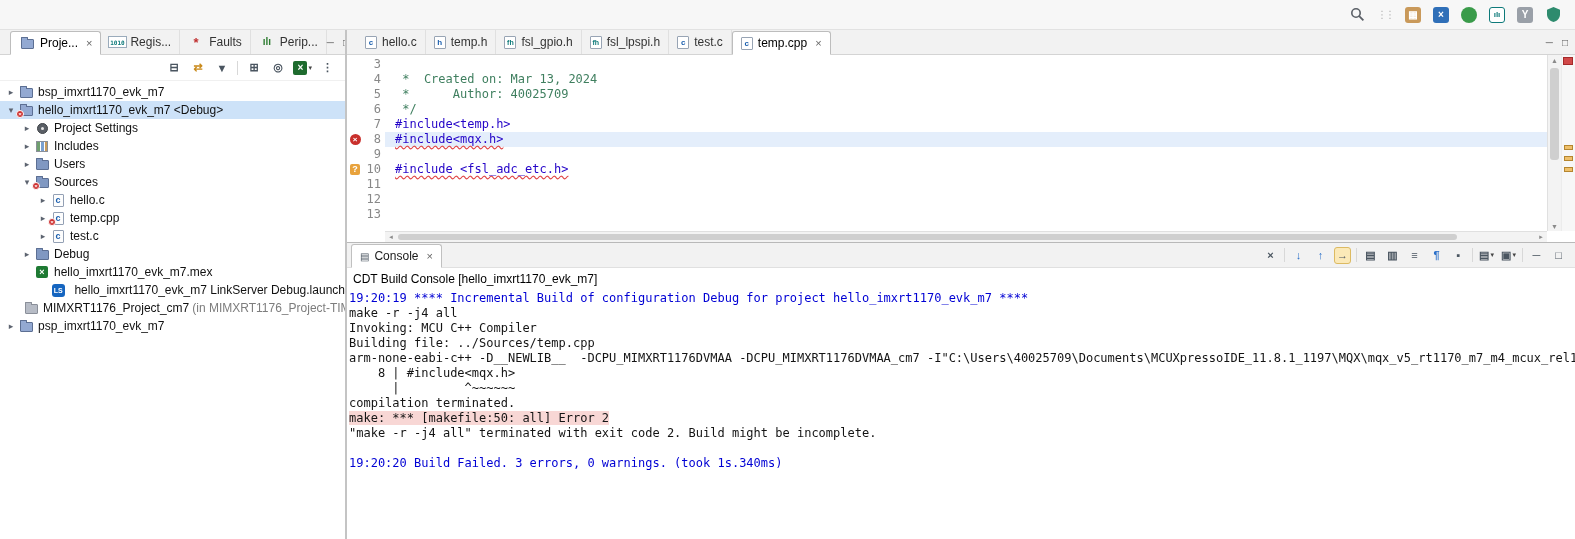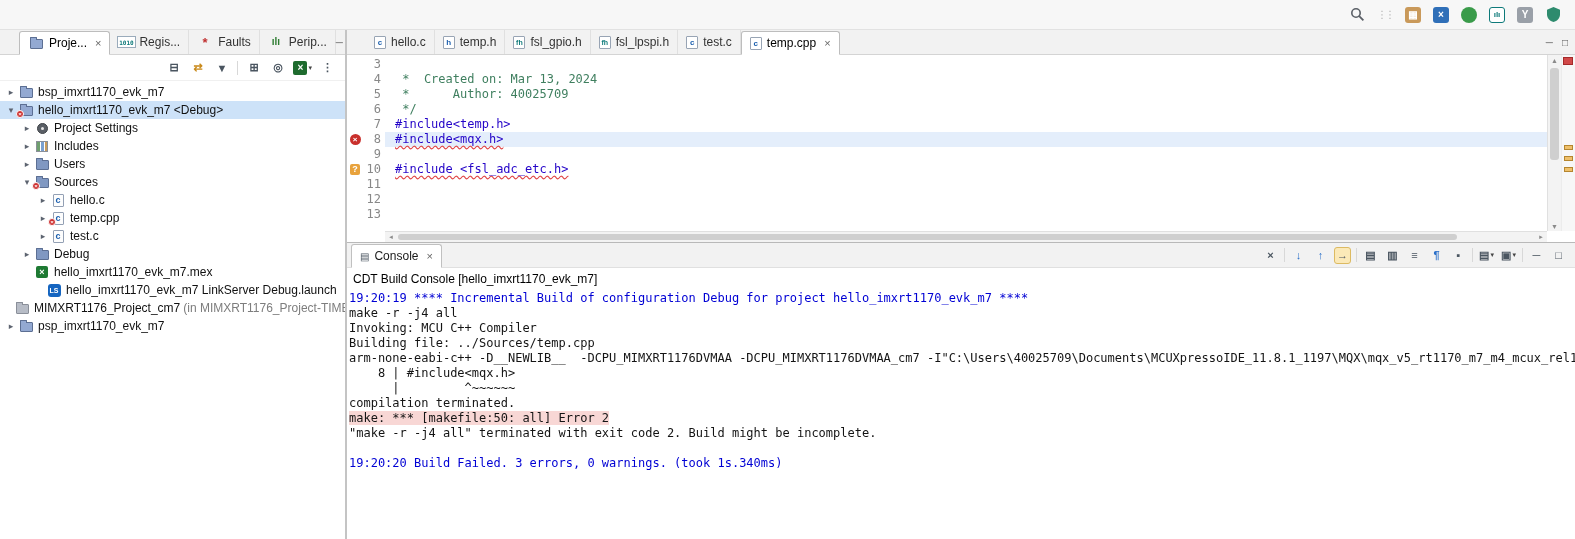--- a/index.html
+++ b/index.html
@@ -14,21 +14,21 @@
   .sq{width:16px;height:16px;border-radius:3px;display:inline-flex;align-items:center;justify-content:center;
     color:#fff;font-weight:bold;font-size:10px;line-height:1}
 
   
   #main{display:flex;height:509px}
   #explorer{width:347px;flex:none;border-right:2px solid #c4c4c4;display:flex;flex-direction:column;overflow:hidden;background:#fff}
   #right{flex:1;min-width:0;display:flex;flex-direction:column}
 
   
   .tabbar{height:25px;flex:none;display:flex;align-items:flex-end;background:#f2f2f2;
-    border-bottom:1px solid #d4d4d4;padding-left:19px;white-space:nowrap}
+    border-bottom:1px solid #d4d4d4;padding-left:10px;white-space:nowrap}
   .tab{height:24px;display:flex;align-items:center;gap:5px;padding:0 8px;color:#333;
     border-right:1px solid #e0e0e0;cursor:pointer}
   .tab.active{background:#fff;border:1px solid #bdbdbd;border-bottom:1px solid #fff;
     border-radius:3px 3px 0 0;margin-bottom:-1px;color:#000}
   .close{margin-left:3px;color:#666;font-size:11px;line-height:1;cursor:pointer}
   .winbtns{margin-left:auto;display:flex;align-items:center;gap:9px;padding-right:7px;height:24px}
   .wbtn{color:#555;font-size:10px;cursor:pointer}
 
   
   .view-toolbar{height:26px;flex:none;display:flex;align-items:center;justify-content:flex-end;
@@ -291,28 +291,28 @@
             </span>
             <span class="tlabel">Debug</span>
           </div>
           <div class="trow" style="padding-left: 20px;">
             <span class="arrow"></span>
             <span class="icn">
               <span class="mexi">×</span>
             </span>
             <span class="tlabel">hello_imxrt1170_evk_m7.mex</span>
           </div>
-          <div class="trow" style="padding-left: 32px;">
+          <div class="trow" style="padding-left: 32px; justify-content: space-between;">
             <span class="arrow"></span>
             <span class="icn">
               <span class="launchi">LS</span>
             </span>
             <span class="tlabel">hello_imxrt1170_evk_m7 LinkServer Debug.launch</span>
           </div>
-          <div class="trow" style="padding-left: 0;">
+          <div class="trow" style="padding-left: 9px;">
             <span class="arrow"></span>
             <span class="icn">
               <span class="shape folder closedproj"></span>
             </span>
             <span class="tlabel">MIMXRT1176_Project_cm7</span>
             <span class="tsuffix">(in MIMXRT1176_Project-TIMER</span>
           </div>
           <div class="trow" style="padding-left: 4px;">
             <span class="arrow">▸</span>
             <span class="icn">

